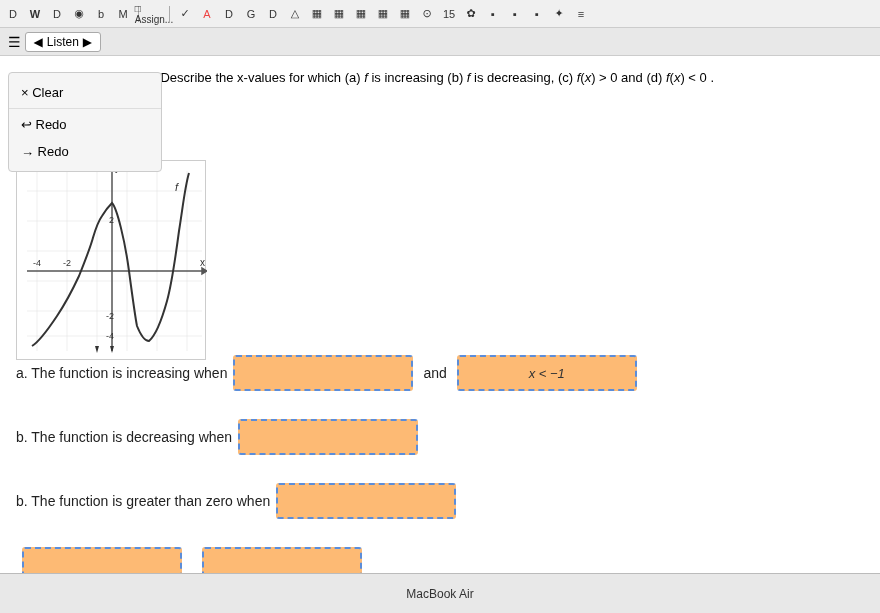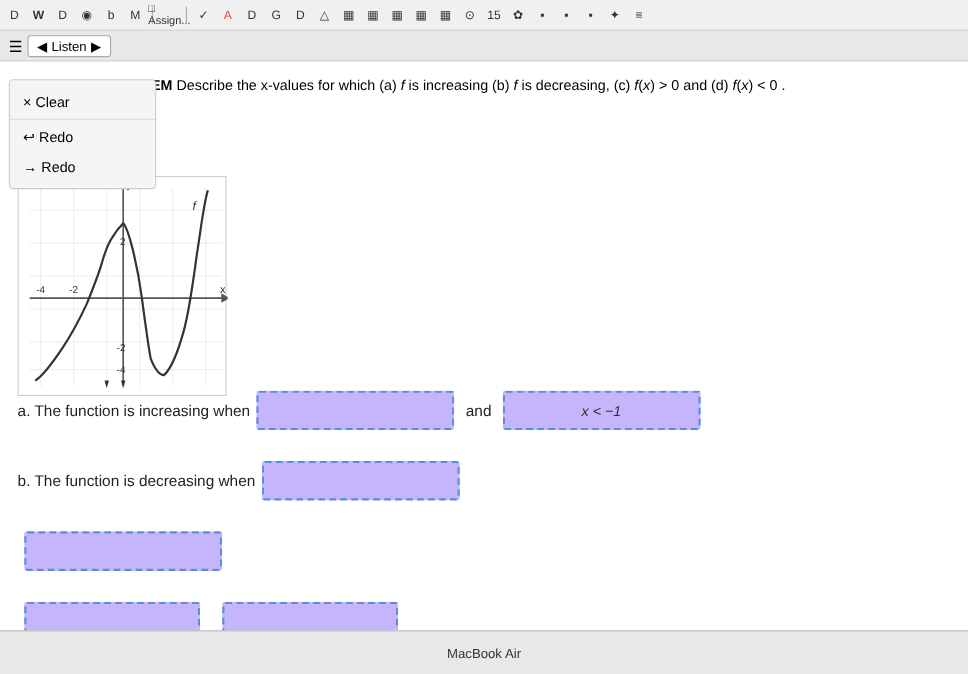--- a/index.html
+++ b/index.html
@@ -85,21 +85,21 @@
     }
 
     
     .sidebar-panel {
       position: absolute;
       top: 72px;
       left: 8px;
       background: #f5f5f5;
       border: 1px solid #ccc;
       border-radius: 4px;
-      width: 134px;
+      width: 154px;
       padding: 6px 0;
       z-index: 10;
     }
     .sidebar-item {
       padding: 6px 12px;
       font-size: 13px;
       cursor: pointer;
       display: flex;
       align-items: center;
       gap: 6px;
@@ -138,21 +138,21 @@
       color: #222;
       text-align: center;
     }
 
     .answer-box {
       display: inline-block;
       min-width: 180px;
       height: 36px;
       border: 2px dashed #5b8dd9;
       border-radius: 3px;
-      background: #c4b5fd;
+      background: #fdba74;
       margin: 0 6px;
       padding: 4px 8px;
       font-size: 13px;
       vertical-align: middle;
       line-height: 26px;
     }
 
     .answer-box.filled {
       color: #333;
       font-style: italic;
@@ -299,20 +299,21 @@
       <span>x &lt; −1</span>
     </div>
   </div>
 
   <div class="question-row">
     <span style="white-space:nowrap;">b. The function is decreasing when</span>
     <div class="answer-box"></div>
   </div>
 
   <div class="question-row">
+    <span style="white-space:nowrap;">b. The function is greater than zero when</span>
     <div class="answer-box"></div>
   </div>
 
   <div style="display:flex; align-items:center; gap:8px; margin-top:4px;">
     <div class="answer-box" style="min-width:160px;"></div>
     <div class="answer-box" style="min-width:160px;"></div>
   </div>
 
 </div>
 

